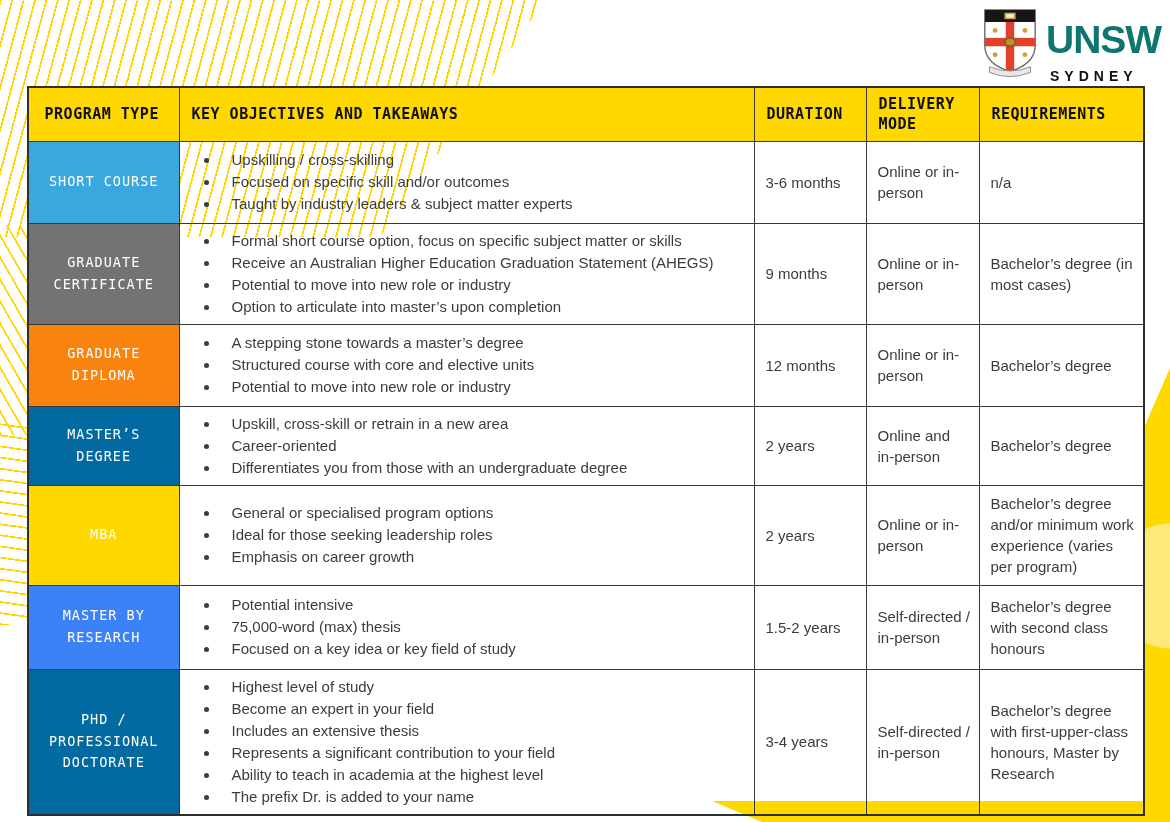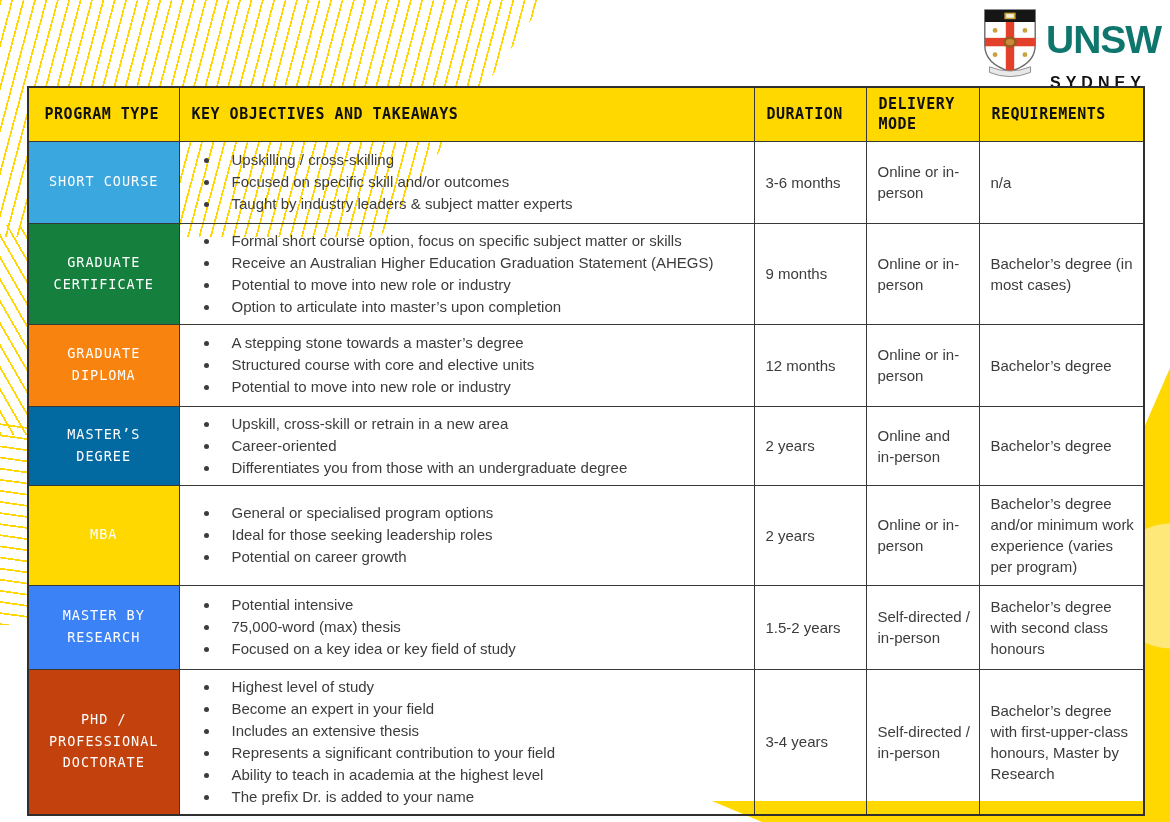--- a/index.html
+++ b/index.html
@@ -35,22 +35,22 @@
   }
   
   #logo{position:absolute;left:982px;top:8px;width:180px;height:72px;}
   #logo-shield{position:absolute;left:0;top:0;}
   #logo-word{
     position:absolute;left:64px;top:12px;
     font-weight:bold;font-size:39px;letter-spacing:-1px;color:#0f766e;
     font-family:"Liberation Sans",sans-serif;line-height:1;
   }
   #logo-sub{
-    position:absolute;left:68px;top:66px;
-    font-size:16px;font-weight:bold;letter-spacing:5px;color:#111;
+    position:absolute;left:68px;top:60px;
+    font-size:14px;font-weight:bold;letter-spacing:5px;color:#111;
   }
   
   table{
     position:absolute;left:27px;top:86px;width:1116px;height:711px;
     border-collapse:collapse;table-layout:fixed;
     border:2px solid #2f2f2f;
   }
   col.c1{width:151px}col.c2{width:575px}col.c3{width:112px}col.c4{width:113px}col.c5{width:165px}
   td,th{border:1.6px solid #383838;overflow:hidden;}
   thead th{
@@ -147,21 +147,21 @@
             <li>Focused on specific skill and/or outcomes</li>
             <li>Taught by industry leaders &amp; subject matter experts</li>
           </ul>
         </td>
         <td class="plain">3-6 months</td>
         <td class="plain">Online or in-person</td>
         <td class="plain">n/a</td>
       </tr>
 
       <tr class="r1">
-        <td class="prog" style="background-color: #15803d;">GRADUATE CERTIFICATE</td>
+        <td class="prog" style="background-color: #737373;">GRADUATE CERTIFICATE</td>
         <td class="obj">
           <ul>
             <li>Formal short course option, focus on specific subject matter or skills</li>
             <li>Receive an Australian Higher Education Graduation Statement (AHEGS)</li>
             <li>Potential to move into new role or industry</li>
             <li>Option to articulate into master’s upon completion</li>
           </ul>
         </td>
         <td class="plain">9 months</td>
         <td class="plain">Online or in-person</td>
@@ -195,21 +195,21 @@
         <td class="plain">Online and in-person</td>
         <td class="plain">Bachelor’s degree</td>
       </tr>
 
       <tr class="r4">
         <td class="prog" style="background-color: rgb(255, 216, 0);">MBA</td>
         <td class="obj">
           <ul>
             <li>General or specialised program options</li>
             <li>Ideal for those seeking leadership roles</li>
-            <li>Potential on career growth</li>
+            <li>Emphasis on career growth</li>
           </ul>
         </td>
         <td class="plain">2 years</td>
         <td class="plain">Online or in-person</td>
         <td class="plain">Bachelor’s degree and/or minimum work experience (varies per program)</td>
       </tr>
 
       <tr class="r5">
         <td class="prog" style="background-color: #3b82f6;">MASTER BY RESEARCH</td>
         <td class="obj">
@@ -218,21 +218,21 @@
             <li>75,000-word (max) thesis</li>
             <li>Focused on a key idea or key field of study</li>
           </ul>
         </td>
         <td class="plain">1.5-2 years</td>
         <td class="plain">Self-directed / in-person</td>
         <td class="plain">Bachelor’s degree with second class honours</td>
       </tr>
 
       <tr class="r6">
-        <td class="prog" style="background-color: #c2410c;">PHD / PROFESSIONAL DOCTORATE</td>
+        <td class="prog" style="background-color: #0369a1;">PHD / PROFESSIONAL DOCTORATE</td>
         <td class="obj">
           <ul>
             <li>Highest level of study</li>
             <li>Become an expert in your field</li>
             <li>Includes an extensive thesis</li>
             <li>Represents a significant contribution to your field</li>
             <li>Ability to teach in academia at the highest level</li>
             <li>The prefix Dr. is added to your name</li>
           </ul>
         </td>

